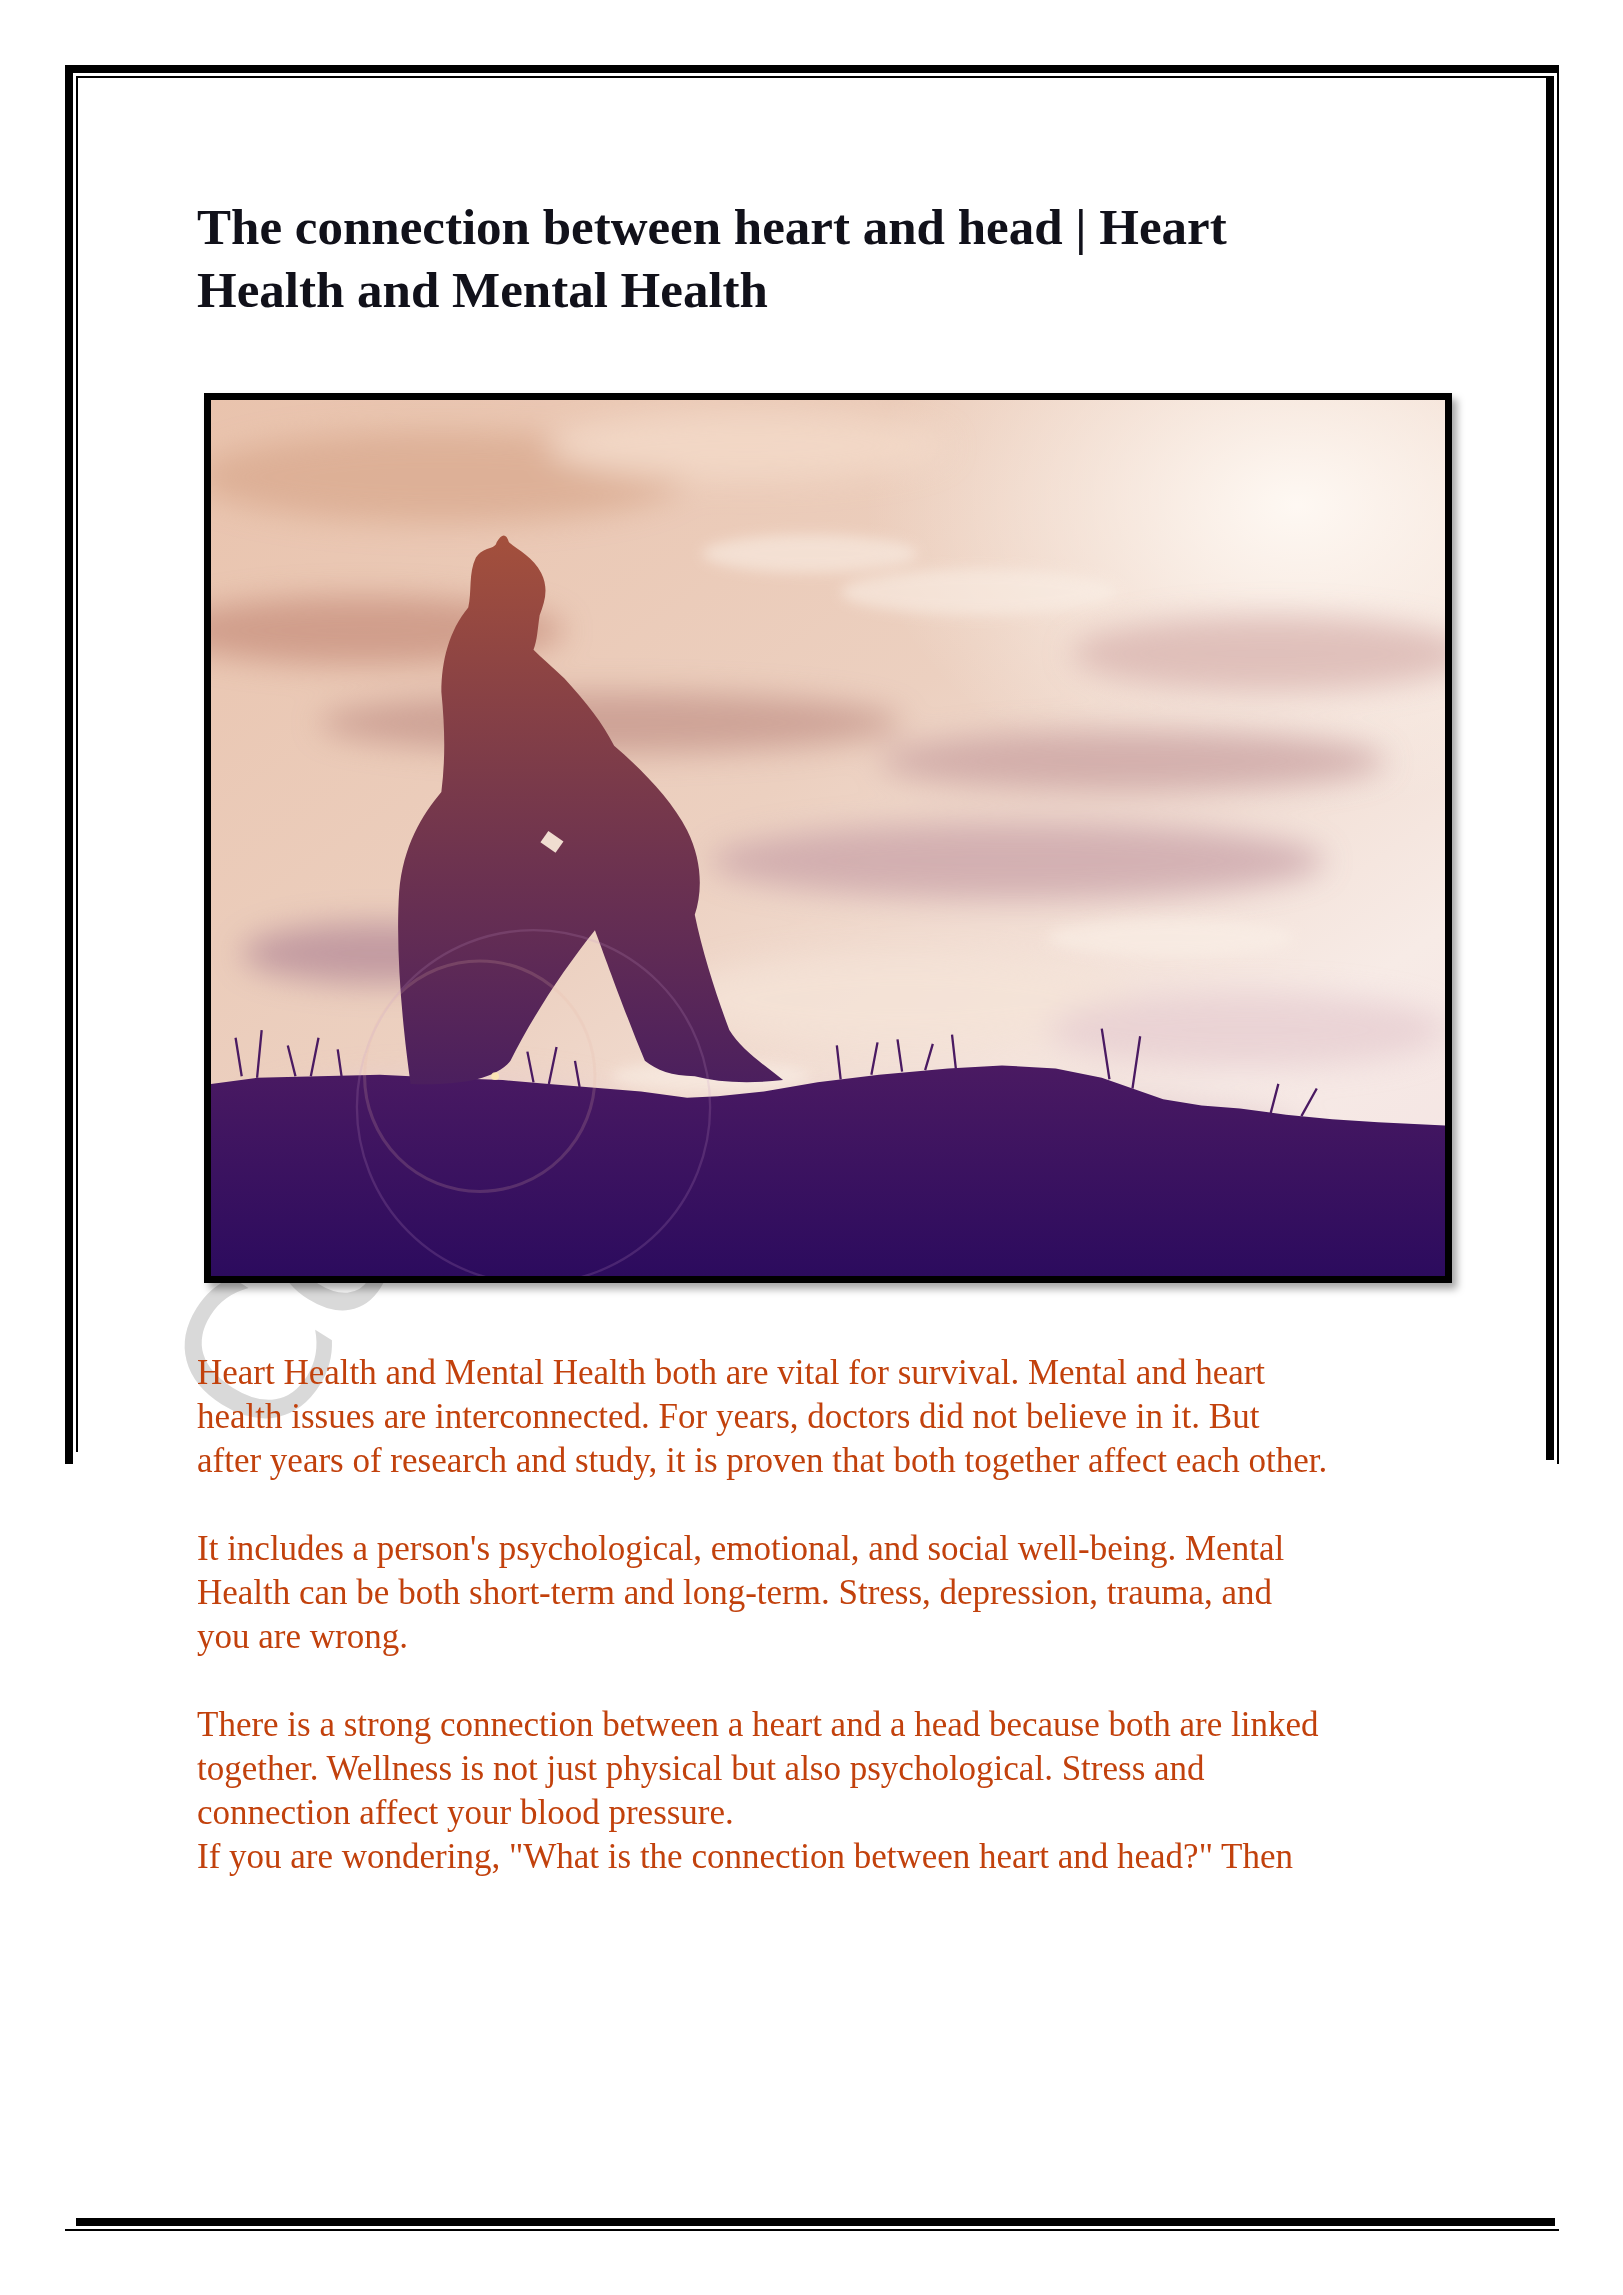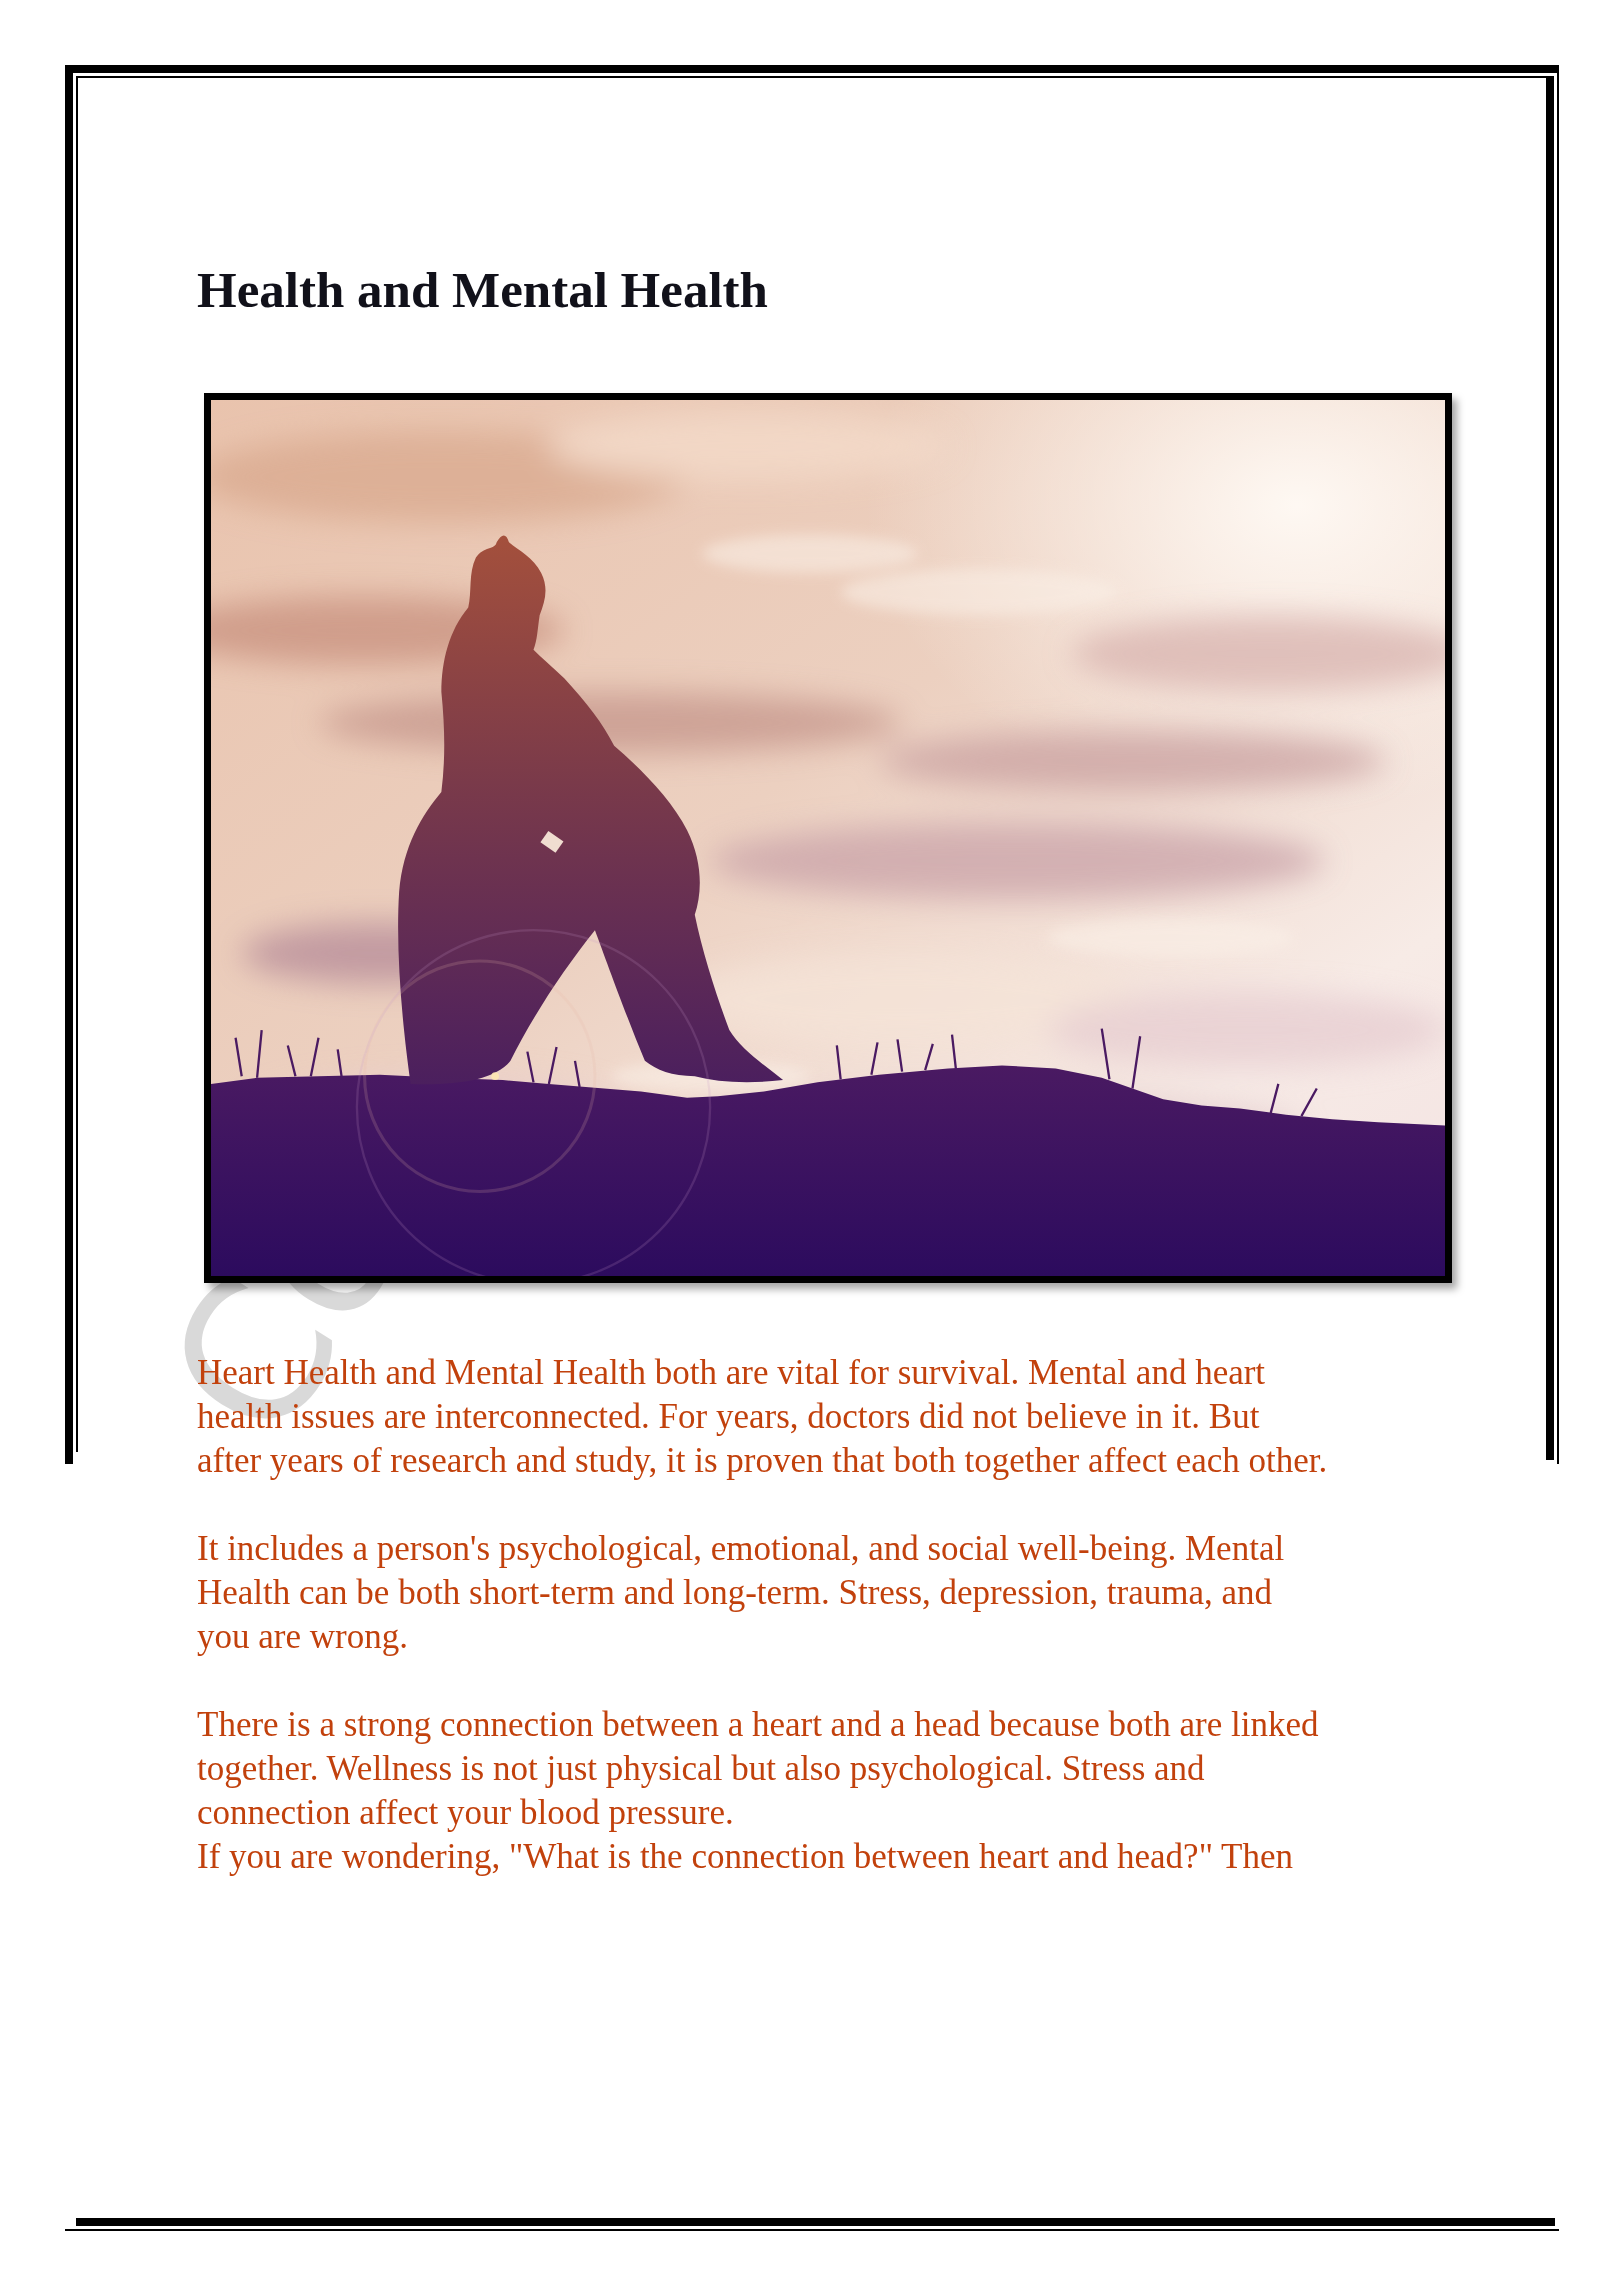--- a/index.html
+++ b/index.html
@@ -97,21 +97,21 @@
   <div class="border-left-thin"></div>
   <div class="border-right-thick"></div>
   <div class="border-bottom-thick"></div>
   <div class="border-right-thin"></div>
   <div class="border-bottom-thin"></div>
 </div>
 
 <div class="watermark">Cornelius</div>
 
 <h1 class="title">
-  <br>
+  <span>The connection between heart and head | Heart</span><br>
   <span>Health and Mental Health</span>
 </h1>
 
 <div class="hero-frame">
   <svg viewBox="0 0 1607 1140" preserveAspectRatio="none">
     <defs>
       <linearGradient id="sky" x1="0" y1="0" x2="1" y2="1">
         <stop offset="0" stop-color="#e9c3ad"></stop>
         <stop offset="0.45" stop-color="#ecd0c0"></stop>
         <stop offset="0.8" stop-color="#f7ebe6"></stop>

